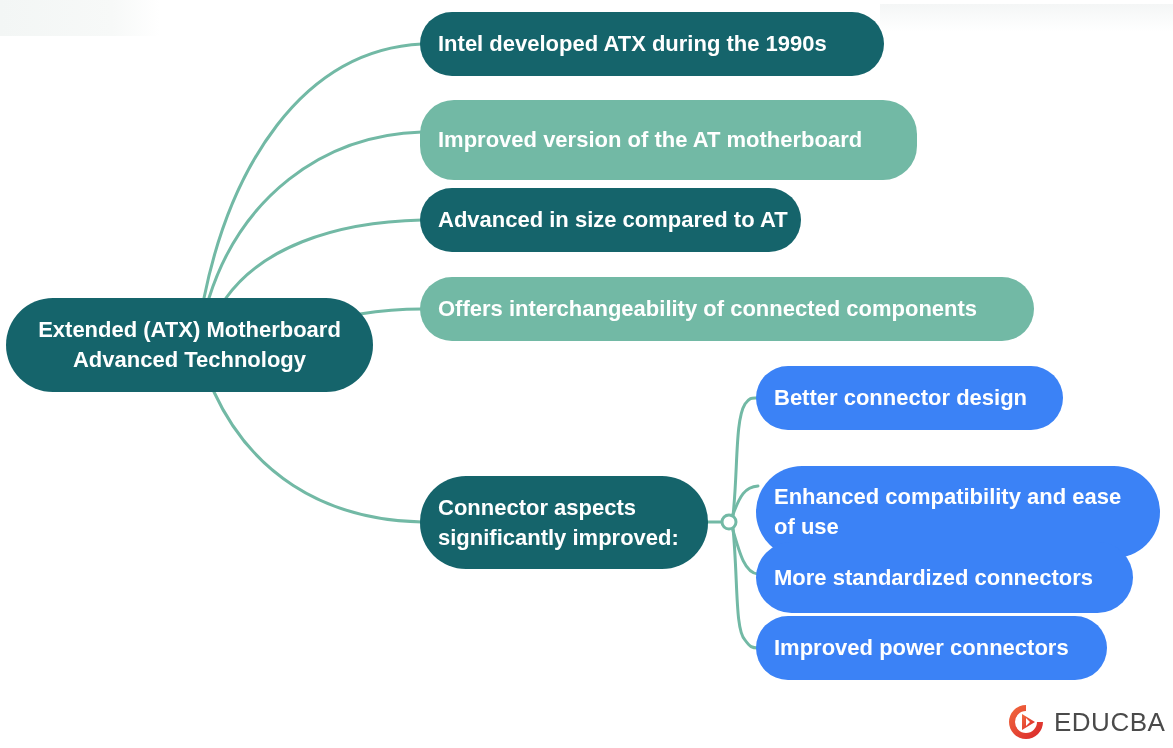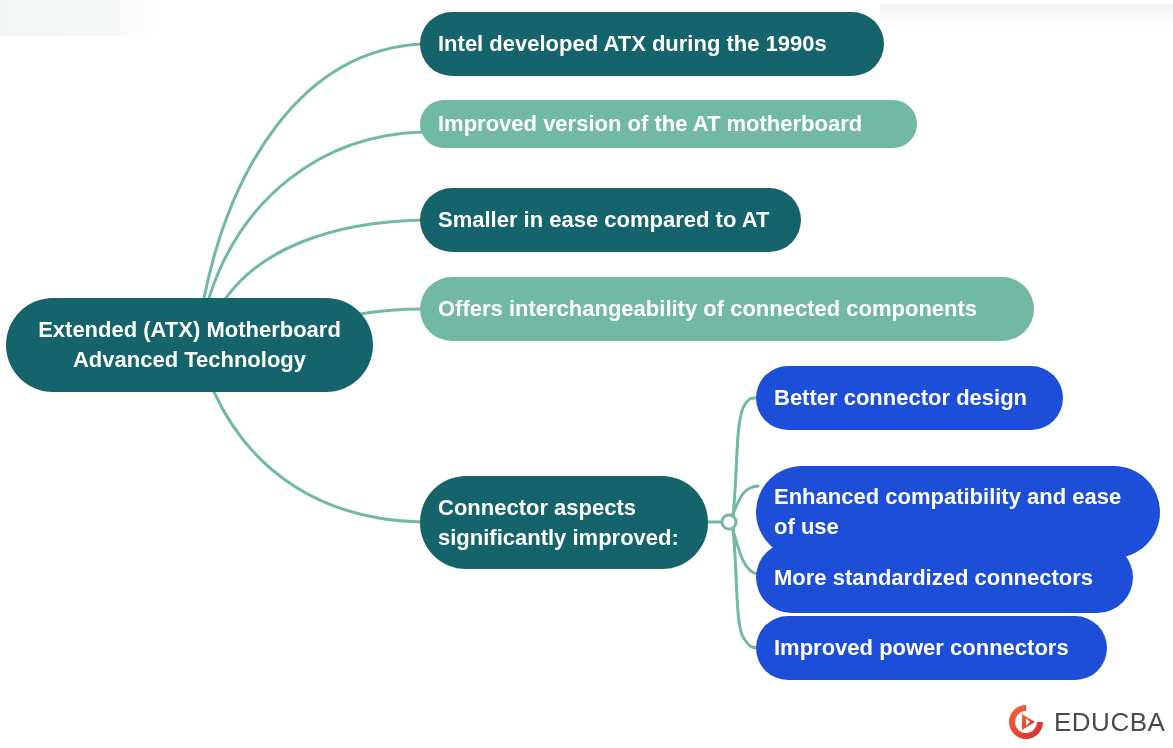--- a/index.html
+++ b/index.html
@@ -19,21 +19,21 @@
   svg.links { position: absolute; left: 0; top: 0; }
   .node {
     position: absolute; box-sizing: border-box;
     color: #ffffff; font-weight: bold; font-size: 22px; line-height: 30px;
     display: flex; align-items: center;
     border-radius: 34px; padding: 0 18px;
     white-space: nowrap;
   }
   .dark { background: #15646b; }
   .light { background: #72b9a5; }
-  .gray { background: #1d4ed8; border-radius: 36px; }
+  .gray { background: #3b82f6; border-radius: 36px; }
   .central {
     left: 6px; top: 298px; width: 367px; height: 94px;
     justify-content: center; text-align: center; border-radius: 47px;
     font-size: 22px; line-height: 30px; white-space: normal;
   }
   .multi { white-space: normal; }
   .logo {
     position: absolute; left: 1006px; top: 700px; height: 44px;
     display: flex; align-items: center; gap: 8px;
   }
@@ -72,26 +72,26 @@
   <div>
     <div>Extended (ATX) Motherboard</div>
     <div>Advanced Technology</div>
   </div>
 </div>
 
 <div class="node dark" style="left:420px; top:12px; width:464px; height:64px;">
   <span>Intel developed ATX during the 1990s</span>
 </div>
 
-<div class="node light" style="left:420px; top:100px; width:497px; height:48px;">
+<div class="node light" style="left:420px; top:100px; width:497px; height:80px;">
   <span>Improved version of the AT motherboard</span>
 </div>
 
 <div class="node dark" style="left:420px; top:188px; width:381px; height:64px;">
-  <span>Smaller in ease compared to AT</span>
+  <span>Advanced in size compared to AT</span>
 </div>
 
 <div class="node light" style="left:420px; top:277px; width:614px; height:64px;">
   <span>Offers interchangeability of connected components</span>
 </div>
 
 <div class="node dark multi" style="left:420px; top:476px; width:288px; height:93px; border-radius:46px;">
   <span>Connector aspects significantly improved:</span>
 </div>
 

